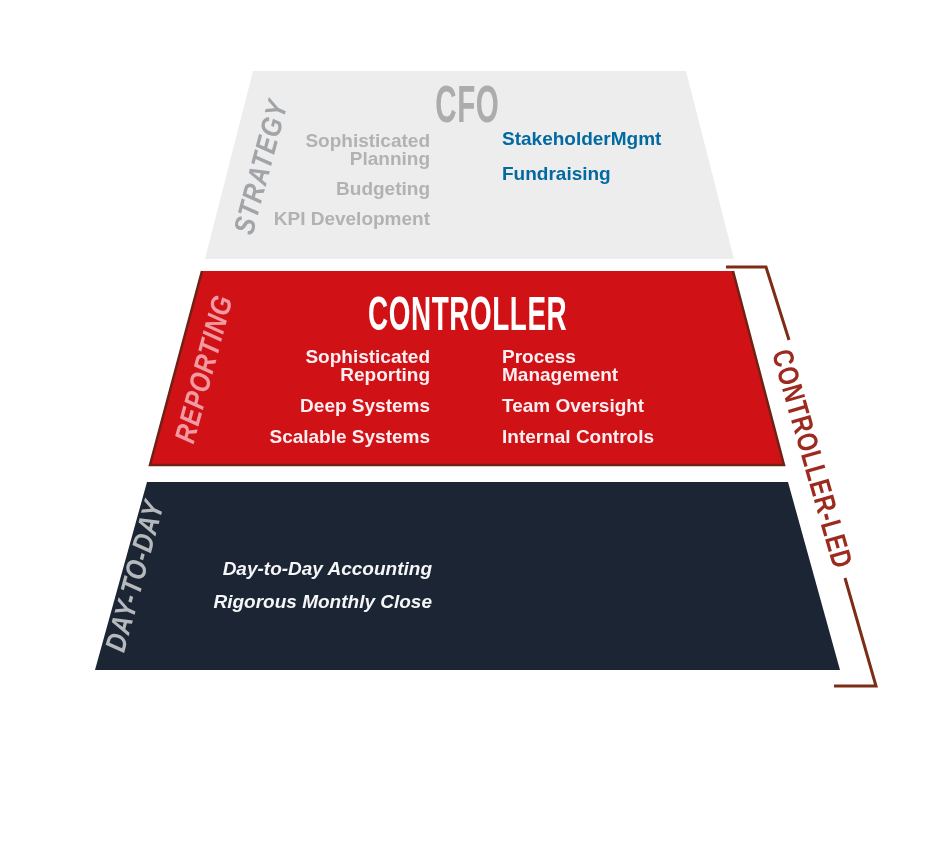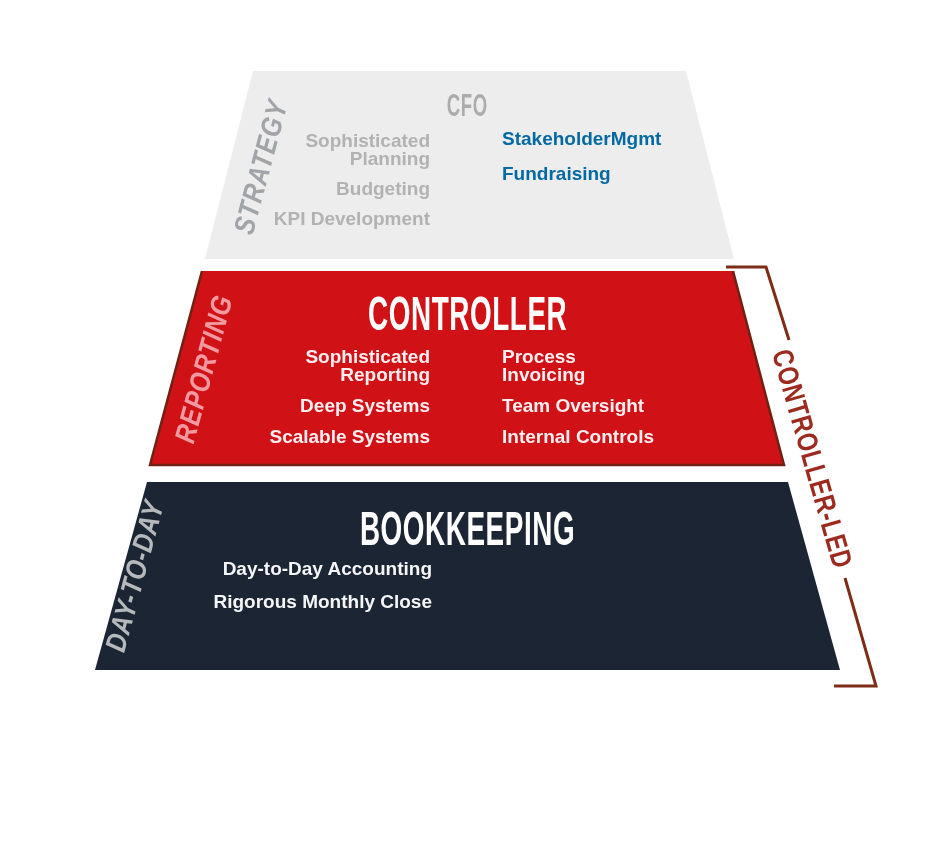--- a/index.html
+++ b/index.html
@@ -9,38 +9,38 @@
   .stage svg{position:absolute;left:0;top:0;}
 
   
   .cond{display:inline-block;transform:scaleX(0.58);transform-origin:center center;
         letter-spacing:1px;white-space:nowrap;}
   .cond-label{display:inline-block;transform:scaleX(0.84);transform-origin:center center;
         letter-spacing:1px;white-space:nowrap;}
 
   .tier-title{position:absolute;left:0;width:935px;text-align:center;
         font-weight:bold;white-space:nowrap;}
-  .t1-title{top:85px;font-size:32px;line-height:40px;color:#acacac;}
+  .t1-title{top:85px;font-size:51px;line-height:40px;color:#acacac;}
   .t2-title{top:290px;font-size:48px;line-height:48px;color:#ffffff;}
   .t3-title{top:505px;font-size:48px;line-height:48px;color:#ffffff;}
 
   .col{position:absolute;font-size:19px;font-weight:bold;line-height:18px;white-space:nowrap;}
   .col .item{margin-bottom:13px;}
   .col .line{display:block;}
   .align-r{text-align:right;}
   .align-l{text-align:left;}
 
   .t1-left {top:132px;right:505px;color:#b2b2b2;}
   .t1-left .item{margin-bottom:12px;}
   .t1-right{top:130px;left:502px;color:#0369a1;}
   .t1-right .item{margin-bottom:17px;}
   .t2-left {top:348px;right:505px;color:#fdeff1;}
   .t2-right{top:348px;left:502px;color:#fdeff1;}
   .t3-left {top:560px;right:503px;color:#f5f6f8;}
-  .t3-left .item{margin-bottom:15px;}
+  .t3-left .item{margin-bottom:15px;font-style:italic;}
   .t3-right{top:560px;left:502px;color:#f5f6f8;}
   .t3-right .item{margin-bottom:15px;}
 
   .side-label{position:absolute;font-weight:bold;font-style:italic;font-size:29px;
         white-space:nowrap;transform:translate(-50%,-50%) rotate(-75deg);}
   .label-strategy{left:261px;top:167px;color:#a2a5a8;}
   .label-reporting{left:204px;top:369px;color:#f29aa2;}
   .label-daytoday{left:135px;top:576px;color:#b6b9bc;}
 
   .bracket-label{position:absolute;left:812px;top:459px;font-weight:bold;font-size:29px;
@@ -103,33 +103,30 @@
     <div class="item">
       <span class="line">Deep Systems</span>
     </div>
     <div class="item">
       <span class="line">Scalable Systems</span>
     </div>
   </div>
   <div class="col align-l t2-right">
     <div class="item">
       <span class="line">Process</span>
-      <span class="line">Invoicing</span>
+      <span class="line">Management</span>
     </div>
     <div class="item">
       <span class="line">Team Oversight</span>
     </div>
     <div class="item">
       <span class="line">Internal Controls</span>
     </div>
   </div>
 
-  <div class="tier-title t3-title">
-    <span class="cond">BOOKKEEPING</span>
-  </div>
   <div class="side-label label-daytoday">
     <span class="cond-label">DAY-TO-DAY</span>
   </div>
   <div class="col align-r t3-left">
     <div class="item">
       <span class="line">Day-to-Day Accounting</span>
     </div>
     <div class="item">
       <span class="line">Rigorous Monthly Close</span>
     </div>

